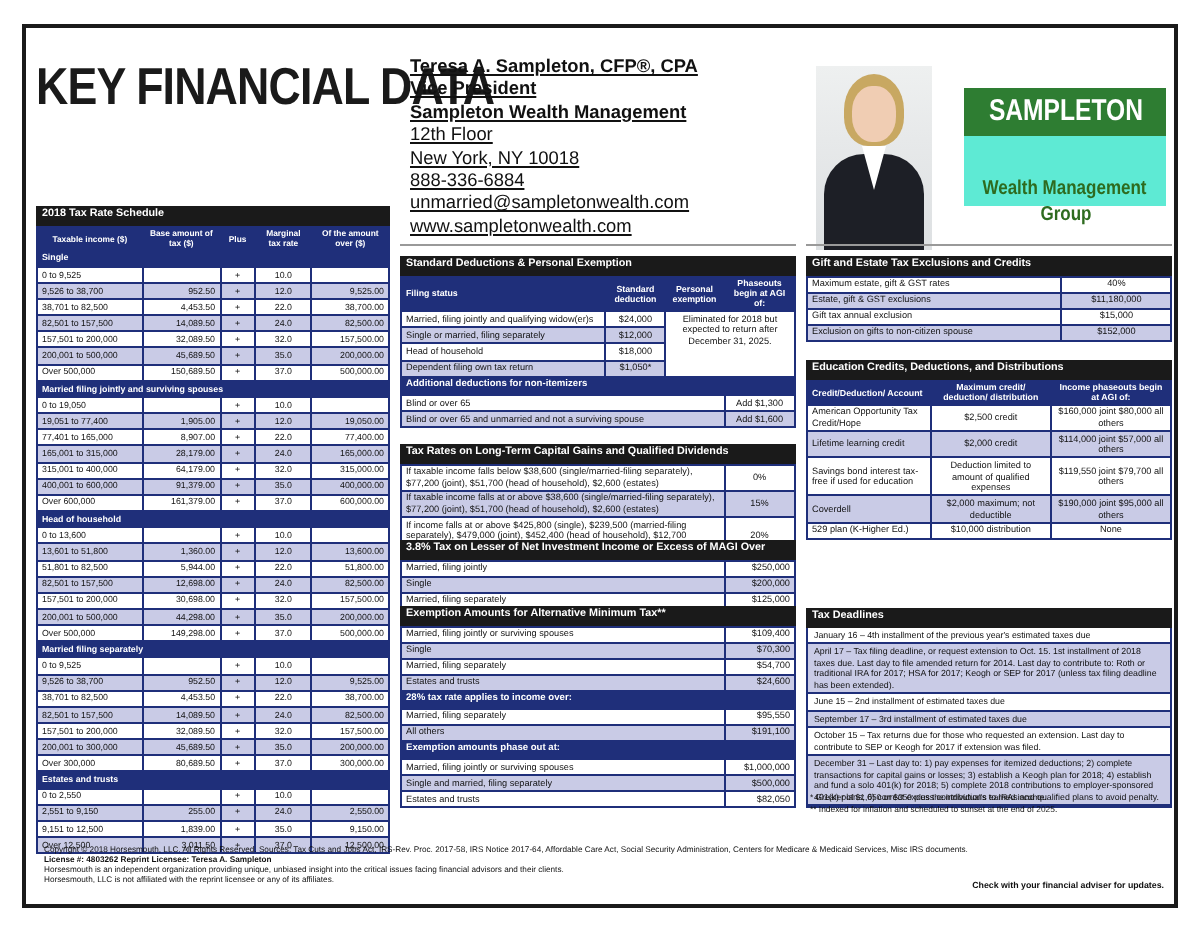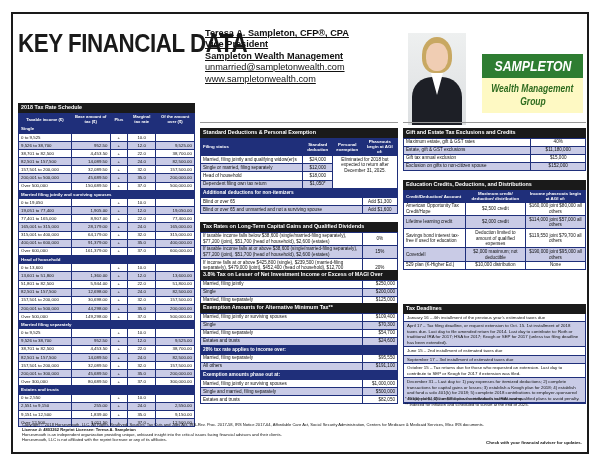--- a/index.html
+++ b/index.html
@@ -31,24 +31,24 @@
   .photo {
     position: absolute; left: 408px; top: 33px; width: 58px; height: 92px;
     background: linear-gradient(180deg, #eef0f0 0%, #e7e9ea 40%, #dde0e2 100%);
     overflow: hidden;
   }
   .photo .hair { position: absolute; left: 14px; top: 4px; width: 30px; height: 36px; background: #c8a862; border-radius: 50% 50% 40% 40%; }
   .photo .face { position: absolute; left: 18px; top: 10px; width: 22px; height: 28px; background: #f0cdb3; border-radius: 45%; }
   .photo .suit { position: absolute; left: 4px; top: 44px; width: 50px; height: 50px; background: #1d1f26; border-radius: 40% 40% 0 0; }
   .photo .shirt { position: absolute; left: 23px; top: 40px; width: 12px; height: 22px; background: #fff; clip-path: polygon(0 0, 100% 0, 50% 100%); }
 
-  .logo { position: absolute; left: 482px; top: 54px; width: 101px; height: 59px; font-style: italic; }
+  .logo { position: absolute; left: 482px; top: 44px; width: 101px; height: 59px; }
   .logo-top { background: #2e7d32; color: #fff; font-weight: 700; font-size: 15px; text-align: center; height: 24px; line-height: 24px; transform-origin: center; letter-spacing: 0; }
   .logo-top span { display: inline-block; transform: scaleX(0.82); }
-  .logo-bot { background: #fef9c3; color: #2e6b1f; font-weight: 700; font-size: 10px; line-height: 13px; text-align: center; height: 35px; padding-top: 4px; }
+  .logo-bot { background: #5eead4; color: #2e6b1f; font-weight: 700; font-size: 10px; line-height: 13px; text-align: center; height: 35px; padding-top: 20px; }
   .logo-bot span { display: inline-block; transform: scaleX(0.85); }
 
   .divider-line { position: absolute; top: 122px; height: 1px; background: #999; }
 
   
   .section { position: absolute; font-size: 4.6px; line-height: 5.6px; }
   .sec-head { background: #1a1a1a; color: #fff; font-weight: 700; padding: 1px 3px; font-size: 5.4px; line-height: 7.5px; }
   .sub-head { background: #1f2f7a; color: #fff; font-weight: 700; padding: 1px 3px; font-size: 4.8px; line-height: 6.2px; }
   .col-head { background: #1f2f7a; color: #fff; font-weight: 700; font-size: 4.4px; line-height: 5px; }
   table { border-collapse: collapse; width: 100%; }
@@ -92,20 +92,23 @@
 <div class="page-frame"></div>
 
 <div class="title-block">
   <div class="main-title">KEY FINANCIAL DATA</div>
 </div>
 
 <div class="contact">
   <div class="bold">Teresa A. Sampleton, CFP®, CPA</div>
   <div class="bold">Vice President</div>
   <div class="bold">Sampleton Wealth Management</div>
+  <div>12th Floor</div>
+  <div>New York, NY  10018</div>
+  <div>888-336-6884</div>
   <div>unmarried@sampletonwealth.com</div>
   <div>www.sampletonwealth.com</div>
 </div>
 
 <div class="photo">
   <div class="hair"></div>
     <div class="face"></div>
     <div class="suit"></div>
     <div class="shirt"></div>
 </div>

